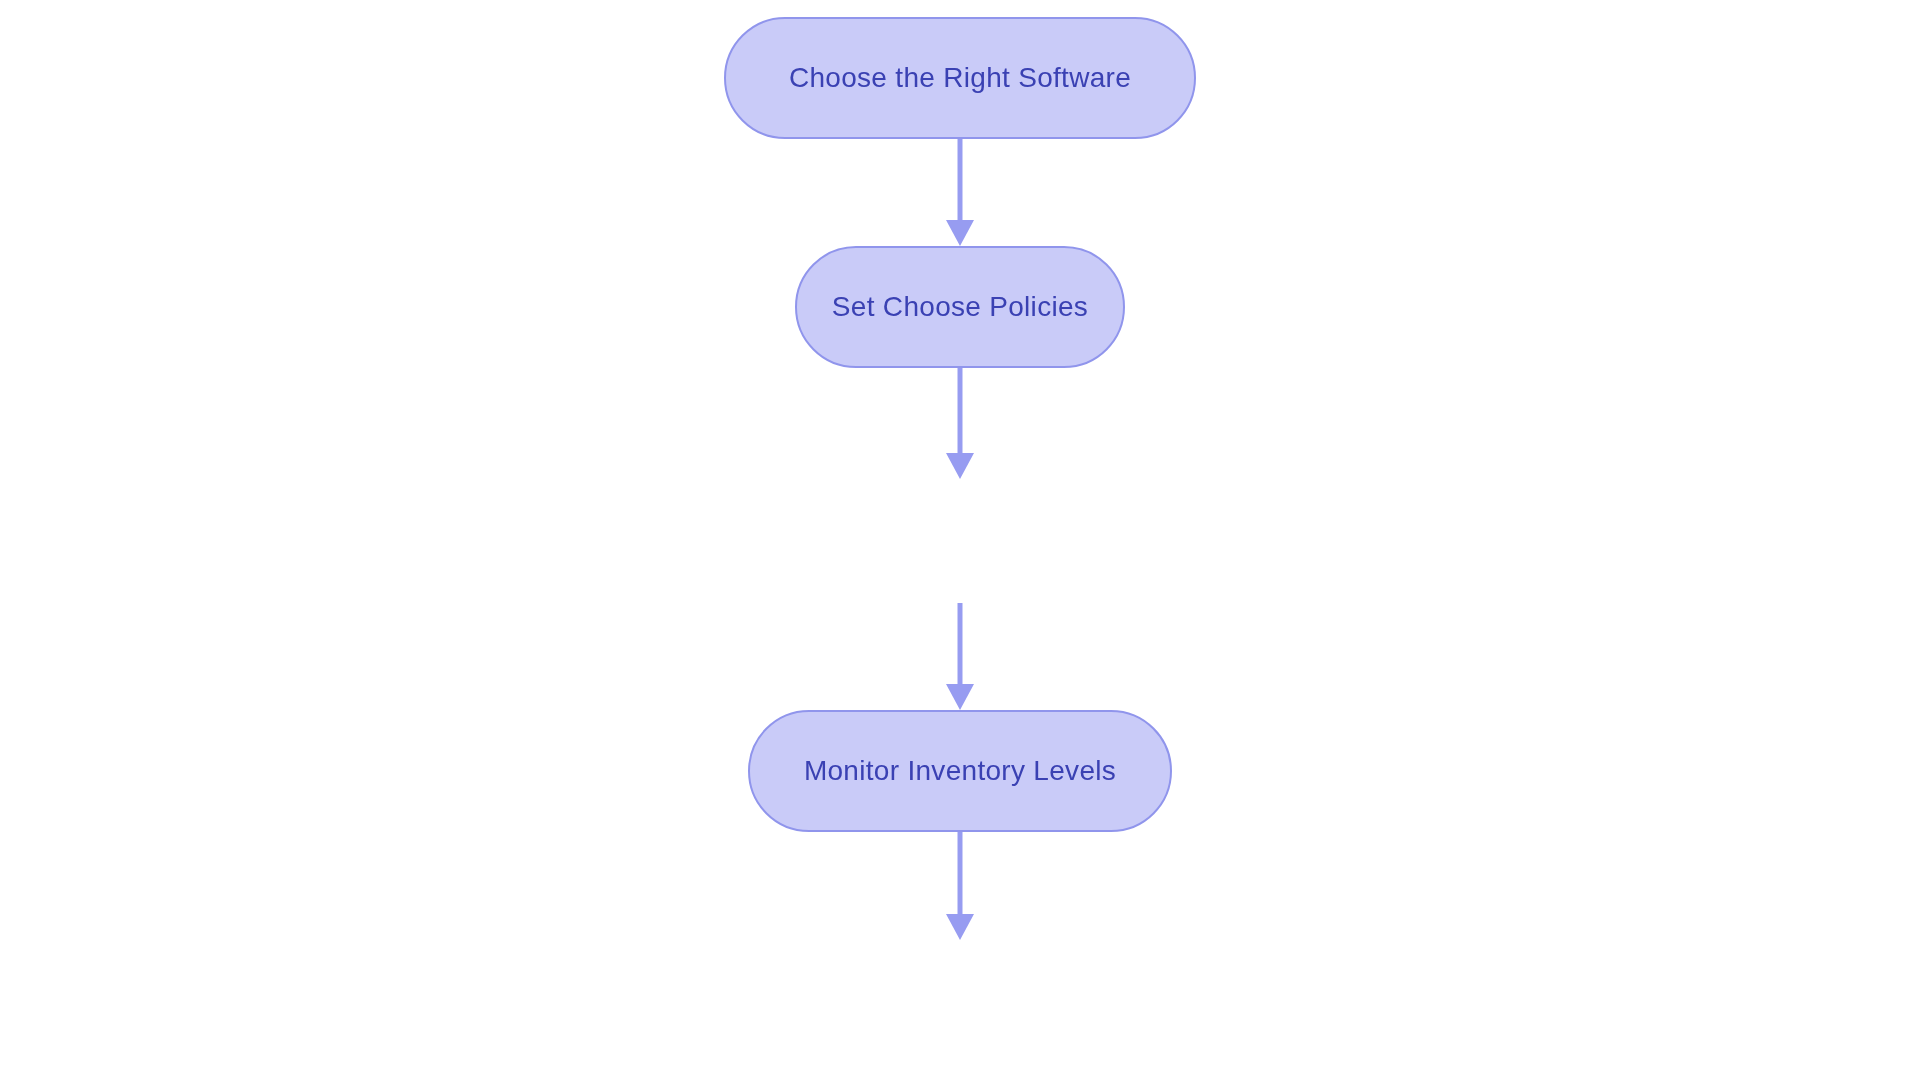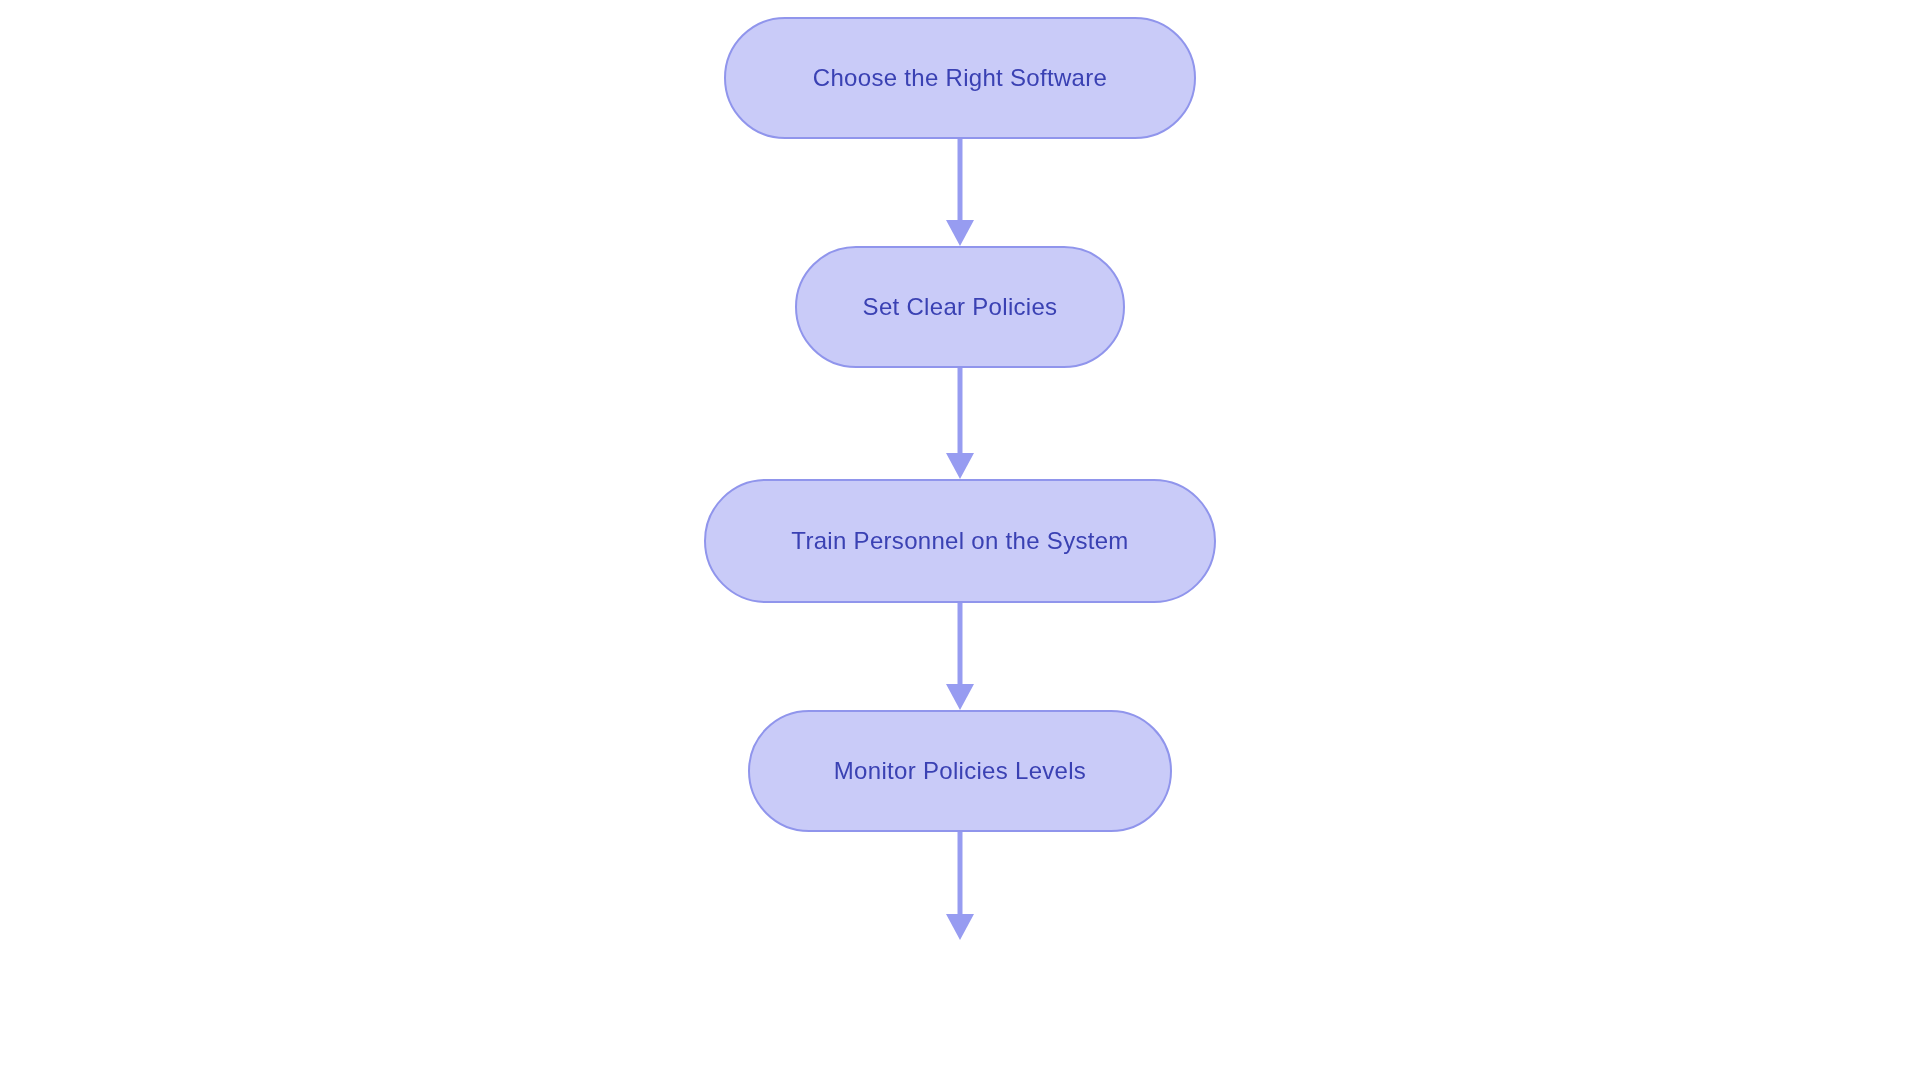--- a/index.html
+++ b/index.html
@@ -18,21 +18,21 @@
   .flow-node {
     position: absolute;
     box-sizing: border-box;
     display: flex;
     align-items: center;
     justify-content: center;
     background: #c9cbf8;
     border: 2px solid #9095ec;
     border-radius: 62px;
     color: #3a41b3;
-    font-size: 24px;
+    font-size: 28px;
     font-weight: 400;
     letter-spacing: 0.3px;
     white-space: nowrap;
     text-align: left;
   }
   .node-1 { left: 724px; top: 17px;  width: 472px; height: 122px; }
   .node-2 { left: 795px; top: 246px; width: 330px; height: 122px; }
   .node-3 { left: 704px; top: 479px; width: 512px; height: 124px; }
   .node-4 { left: 748px; top: 710px; width: 424px; height: 122px; }
   .node-5 { left: 750px; top: 940px; width: 420px; height: 122px; }
@@ -58,43 +58,40 @@
   </div>
 
   <div class="flow-arrow arrow-1">
     <svg viewBox="0 0 40 107" preserveAspectRatio="none" aria-hidden="true">
       <line x1="20" y1="0" x2="20" y2="83" stroke="#979cf1" stroke-width="5"></line>
       <polygon points="6,81 34,81 20,107" fill="#979cf1"></polygon>
     </svg>
   </div>
 
   <div class="flow-node node-2">
-    <span>Set Clear Policies</span>
+    <span>Set Choose Policies</span>
   </div>
 
   <div class="flow-arrow arrow-2">
     <svg viewBox="0 0 40 111" preserveAspectRatio="none" aria-hidden="true">
       <line x1="20" y1="0" x2="20" y2="87" stroke="#979cf1" stroke-width="5"></line>
       <polygon points="6,85 34,85 20,111" fill="#979cf1"></polygon>
     </svg>
   </div>
 
-  <div class="flow-node node-3">
-    <span>Train Personnel on the System</span>
-  </div>
 
   <div class="flow-arrow arrow-3">
     <svg viewBox="0 0 40 107" preserveAspectRatio="none" aria-hidden="true">
       <line x1="20" y1="0" x2="20" y2="83" stroke="#979cf1" stroke-width="5"></line>
       <polygon points="6,81 34,81 20,107" fill="#979cf1"></polygon>
     </svg>
   </div>
 
   <div class="flow-node node-4">
-    <span>Monitor Policies Levels</span>
+    <span>Monitor Inventory Levels</span>
   </div>
 
   <div class="flow-arrow arrow-4">
     <svg viewBox="0 0 40 108" preserveAspectRatio="none" aria-hidden="true">
       <line x1="20" y1="0" x2="20" y2="84" stroke="#979cf1" stroke-width="5"></line>
       <polygon points="6,82 34,82 20,108" fill="#979cf1"></polygon>
     </svg>
   </div>
 
 

